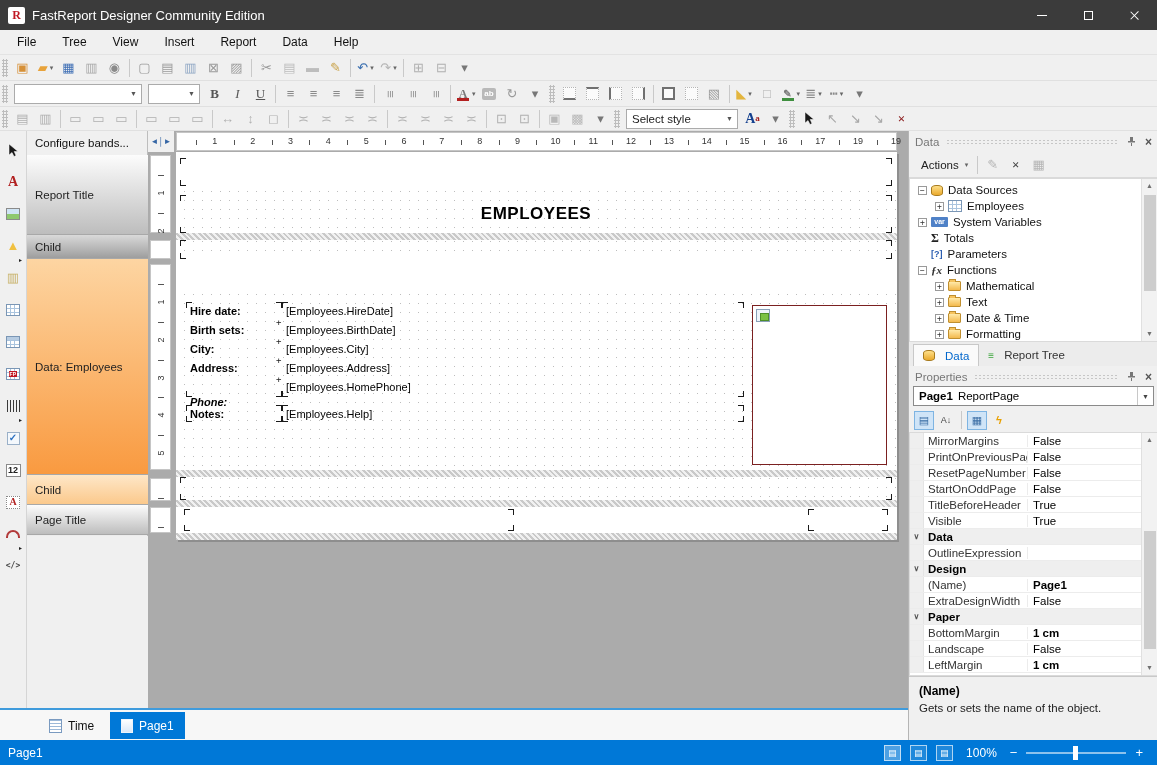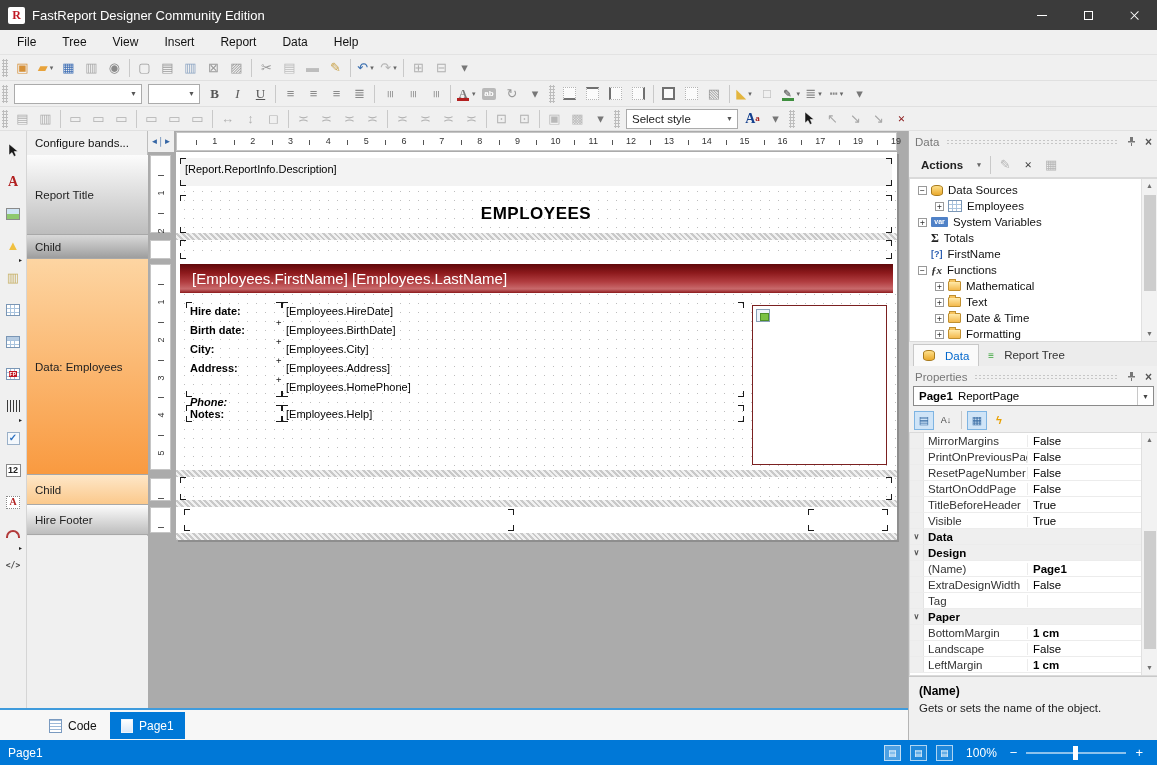--- a/index.html
+++ b/index.html
@@ -565,21 +565,21 @@
         <div class="band band-gray-dark" style="top: 104px; height: 24px;">
           <span>Child</span>
         </div>
         <div class="band band-orange" style="top: 128px; height: 216px;">
           <span>Data: Employees</span>
         </div>
         <div class="band band-orange-light" style="top: 344px; height: 30px;">
           <span>Child</span>
         </div>
         <div class="band band-gray" style="top: 374px; height: 30px;">
-          <span>Hire Footer</span>
+          <span>Page Title</span>
         </div>
       </div>
   </div>
 
   <div class="design">
     <div class="splitbox">◄│►</div>
     <div class="hruler" id="hruler">
         <div class="hnum" style="left: 30.84px;">1</div>
         <div class="htick" style="left: 18.92px;"></div>
         <div class="hnum" style="left: 68.68px;">2</div>
@@ -642,30 +642,28 @@
         <div class="vruler" style="top: 347px; height: 23px;">
           <div class="vtick" style="top: 18.92px;"></div>
         </div>
         <div class="vruler" style="top: 376px; height: 26px;">
           <div class="vtick" style="top: 18.92px;"></div>
         </div>
       </div>
 
     <div class="page">
       <div class="dotted" style="position:absolute;left:0;top:38px;width:721px;height:43px;"></div>
-      <div class="descobj">[Report.ReportInfo.Description]</div>
       <div class="rtitle">EMPLOYEES</div>
       <div class="hatch" style="top:81px;"></div>
       <div class="dotted" style="position:absolute;left:0;top:88px;width:721px;height:19px;"></div>
-      <div class="redbar">[Employees.FirstName] [Employees.LastName]</div>
       <div class="dotted" style="position:absolute;left:0;top:141px;width:721px;height:177px;"></div>
       <div id="fieldrows">
           <div class="flabel" style="left: 14px; top: 153px;">Hire date:</div>
           <div class="ffield" style="left: 110px; top: 153px;">[Employees.HireDate]</div>
-          <div class="flabel" style="left: 14px; top: 172px;">Birth date:</div>
+          <div class="flabel" style="left: 14px; top: 172px;">Birth sets:</div>
           <div class="ffield" style="left: 110px; top: 172px;">[Employees.BirthDate]</div>
           <div class="flabel" style="left: 14px; top: 191px;">City:</div>
           <div class="ffield" style="left: 110px; top: 191px;">[Employees.City]</div>
           <div class="flabel" style="left: 14px; top: 210px;">Address:</div>
           <div class="ffield" style="left: 110px; top: 210px;">[Employees.Address]</div>
           <div class="flabel" style="left: 14px; top: 244px; font-style: italic;">Phone:</div>
           <div class="ffield" style="left: 110px; top: 229px;">[Employees.HomePhone]</div>
           <div class="flabel" style="left: 14px; top: 256px;">Notes:</div>
           <div class="ffield" style="left: 110px; top: 256px;">[Employees.Help]</div>
         </div>
@@ -730,21 +728,21 @@
       <span>Data</span>
       <span class="drag"></span>
       <svg width="11" height="11">
           <rect x="4" y="1" width="3" height="5" fill="#777"></rect>
           <rect x="2" y="5" width="7" height="1.5" fill="#777"></rect>
           <rect x="5" y="7" width="1" height="3" fill="#777"></rect>
         </svg>
       <span class="phx">×</span>
     </div>
     <div class="dp-tools" id="dptools">
-        <div style="display: flex; align-items: center; gap: 12px; padding: 0px 6px; font-weight: bold;">
+        <div style="display: flex; align-items: center; gap: 4px; padding: 0px 6px;">
           <span>Actions</span>
           <span class="drop">▾</span>
         </div>
         <div class="sep"></div>
         <div class="tbtn">
           <span class="ic" style="color: rgb(181, 181, 181);">✎</span>
         </div>
         <div class="tbtn">
           <span class="ic fw" style="color: rgb(68, 68, 68);">×</span>
         </div>
@@ -770,21 +768,21 @@
             <span>System Variables</span>
           </div>
           <div class="trow" style="padding-left: 8px;">
             <span style="width: 13px; flex: 0 0 auto;"></span>
             <span class="ticon i-sigma">Σ</span>
             <span>Totals</span>
           </div>
           <div class="trow" style="padding-left: 8px;">
             <span style="width: 13px; flex: 0 0 auto;"></span>
             <span class="ticon i-param">[?]</span>
-            <span>FirstName</span>
+            <span>Parameters</span>
           </div>
           <div class="trow" style="padding-left: 8px;">
             <span class="exp">−</span>
             <span class="ticon i-fx">ƒx</span>
             <span>Functions</span>
           </div>
           <div class="trow" style="padding-left: 25px;">
             <span class="exp">+</span>
             <span class="ticon i-folder"></span>
             <span>Mathematical</span>
@@ -873,38 +871,38 @@
           </div>
           <div class="prow">
             <span class="gut"></span>
             <span class="nm">Visible</span>
             <span class="vl">True</span>
           </div>
           <div class="prow cat">
             <span class="gut">∨</span>
             <span class="nm">Data</span>
           </div>
+          <div class="prow">
+            <span class="gut"></span>
+            <span class="nm">OutlineExpression</span>
+            <span class="vl"></span>
+          </div>
           <div class="prow cat">
             <span class="gut">∨</span>
             <span class="nm">Design</span>
           </div>
           <div class="prow">
             <span class="gut"></span>
             <span class="nm">(Name)</span>
             <span class="vl bold">Page1</span>
           </div>
           <div class="prow">
             <span class="gut"></span>
             <span class="nm">ExtraDesignWidth</span>
             <span class="vl">False</span>
-          </div>
-          <div class="prow">
-            <span class="gut"></span>
-            <span class="nm">Tag</span>
-            <span class="vl"></span>
           </div>
           <div class="prow cat">
             <span class="gut">∨</span>
             <span class="nm">Paper</span>
           </div>
           <div class="prow">
             <span class="gut"></span>
             <span class="nm">BottomMargin</span>
             <span class="vl bold">1 cm</span>
           </div>
@@ -927,21 +925,21 @@
     </div>
     <div class="pp-desc">
       <div class="t">(Name)</div>
       <div class="d">Gets or sets the name of the object.</div>
     </div>
   </div>
 
   <div class="tabstrip" id="tabstrip">
       <div class="ptab" style="left: 38px;">
         <span class="i-code"></span>
-        <span>Code</span>
+        <span>Time</span>
       </div>
       <div class="ptab active" style="left: 110px;">
         <span class="i-page"></span>
         <span>Page1</span>
       </div>
     </div>
 
   <div class="statusbar">
     <span class="pg">Page1</span>
     <div class="st-right" id="stright">

